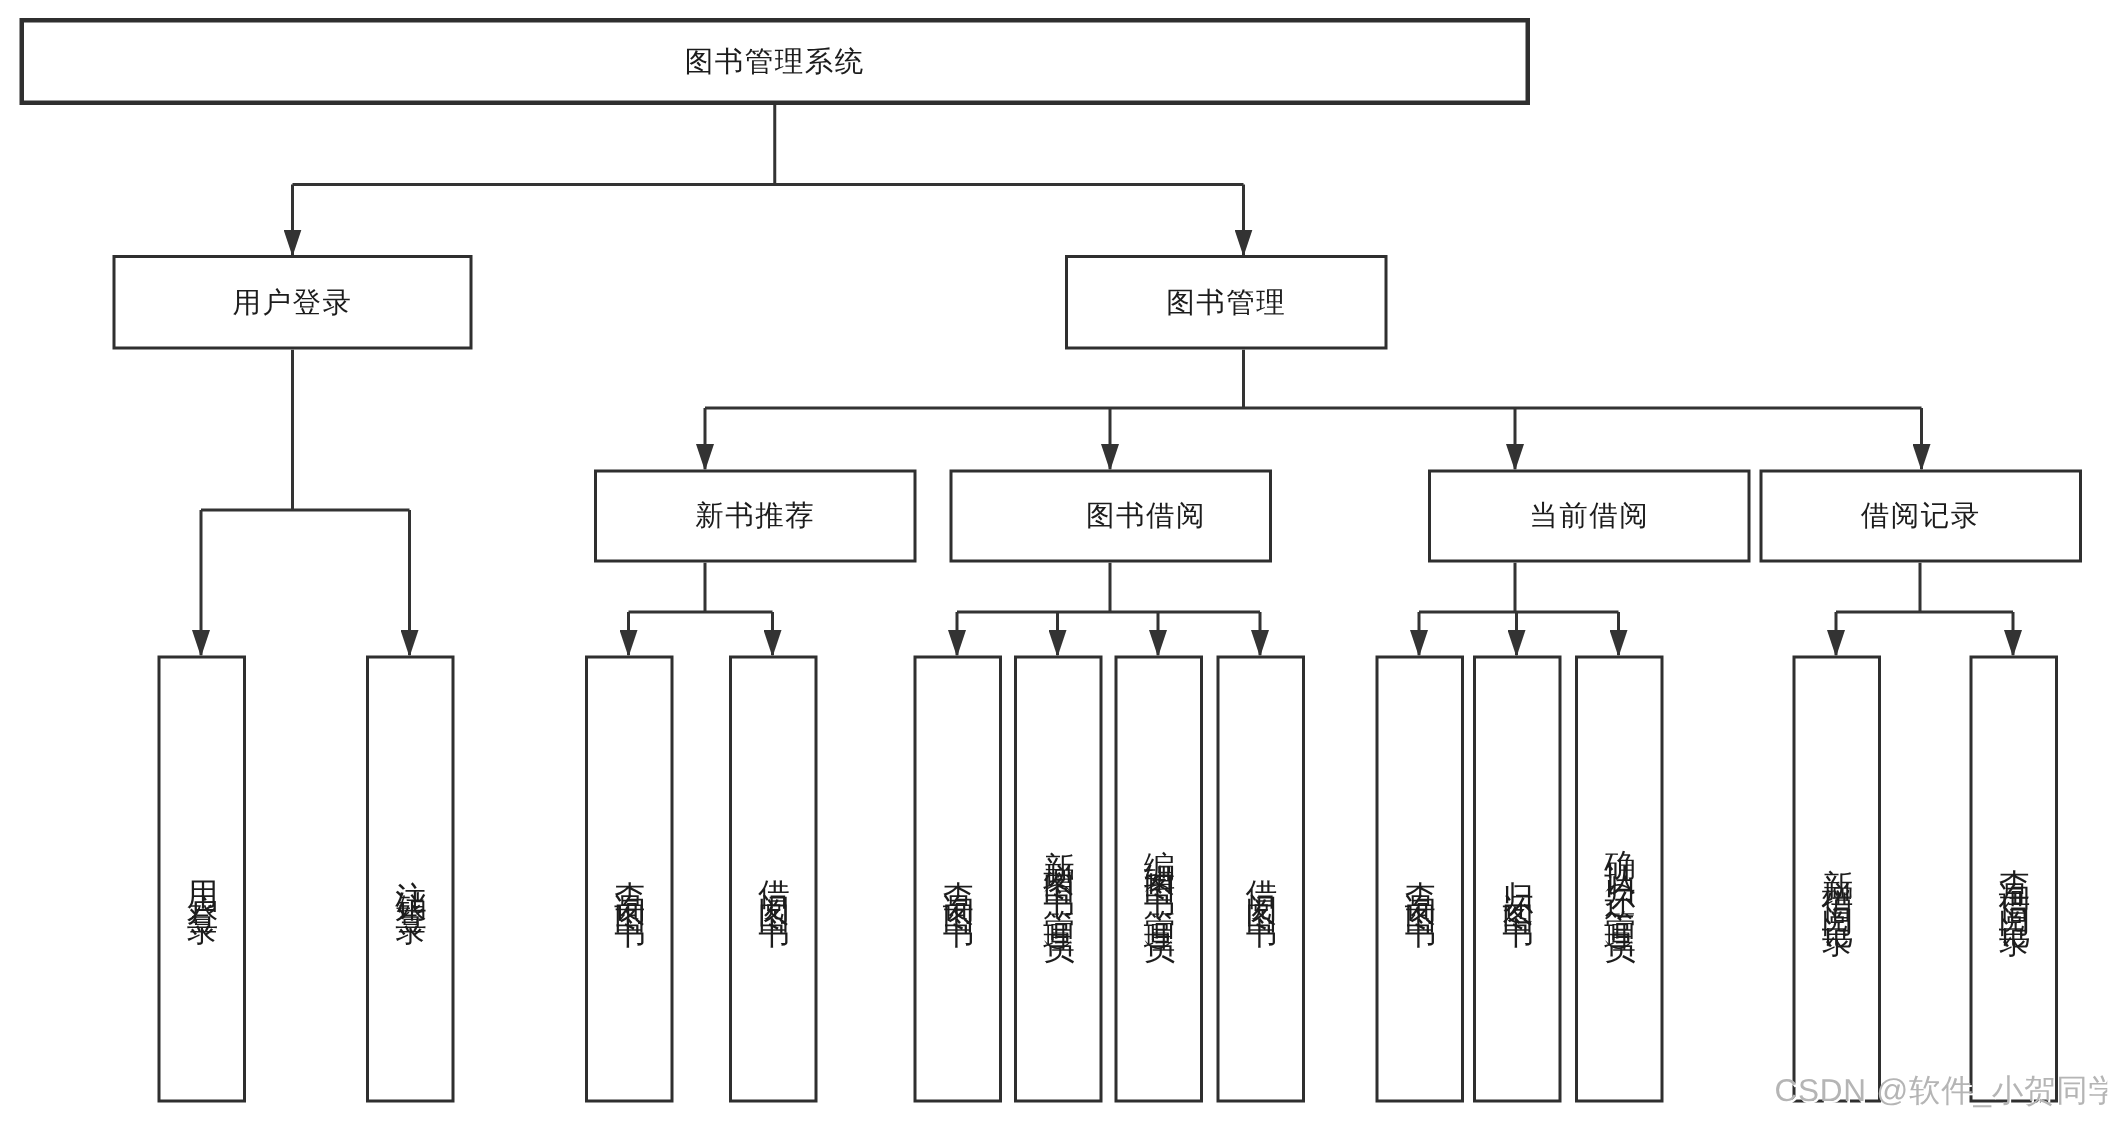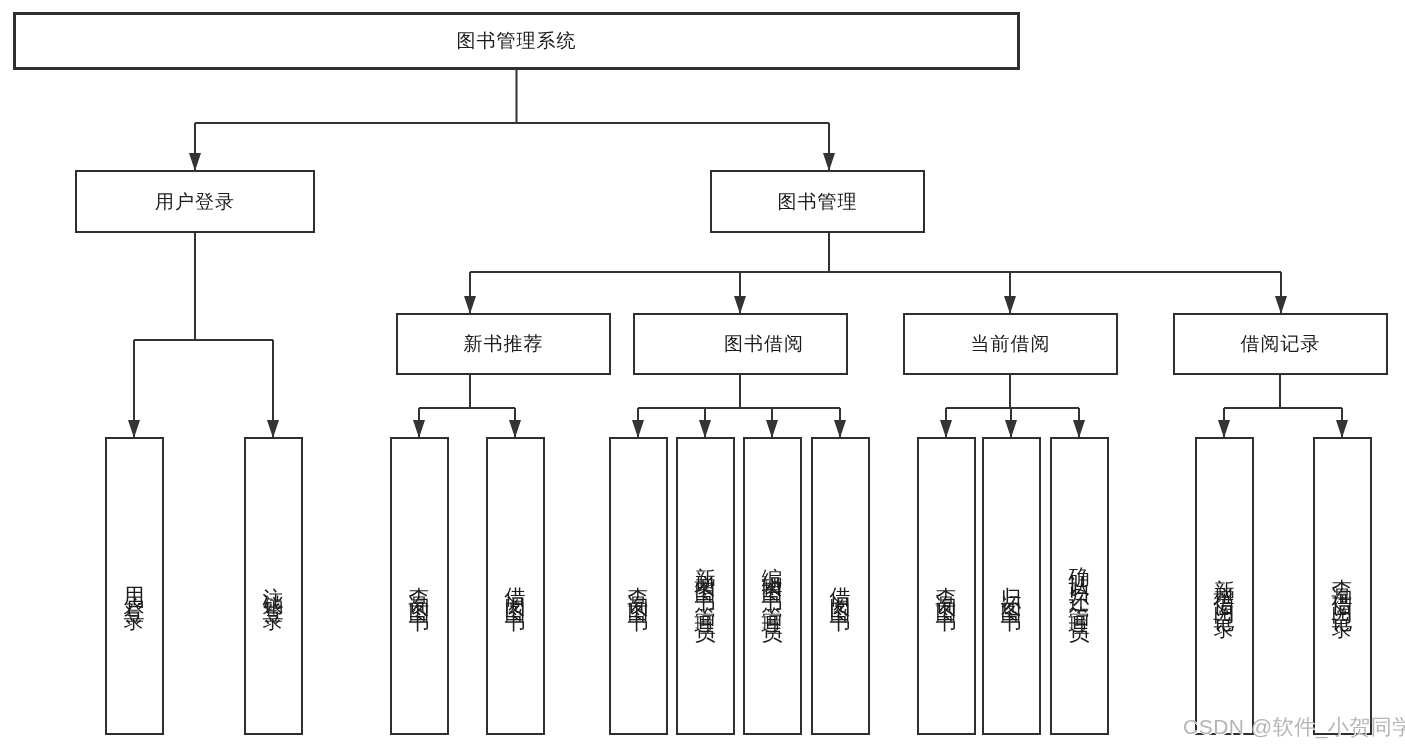--- a/index.html
+++ b/index.html
@@ -39,21 +39,21 @@
     left: 13px;  top: 12px;  width: 1007px; height: 58px;
     border-width: 3px;
     font-size: 19px;
   }
   .box.lv2-login { left: 75px;  top: 170px; width: 240px; height: 63px; }
   .box.lv2-mgmt  { left: 710px; top: 170px; width: 215px; height: 63px; }
 
   .box.lv3 { top: 313px; height: 62px; width: 215px; }
   .box.lv3-newbook { left: 377px; margin-left: 19px; }
   .box.lv3-borrow  { left: 633px; padding-left: 47px; }
-  .box.lv3-current { left: 903px; }
+  .box.lv3-current { left: 952px; }
   .box.lv3-records { left: 1173px; }
 
   .box.leaf { top: 437px; height: 298px; width: 59px; }
   .vtext {
     writing-mode: vertical-rl;
     font-size: 21px;
     letter-spacing: 8px;
     line-height: 1;
     white-space: nowrap;
   }

